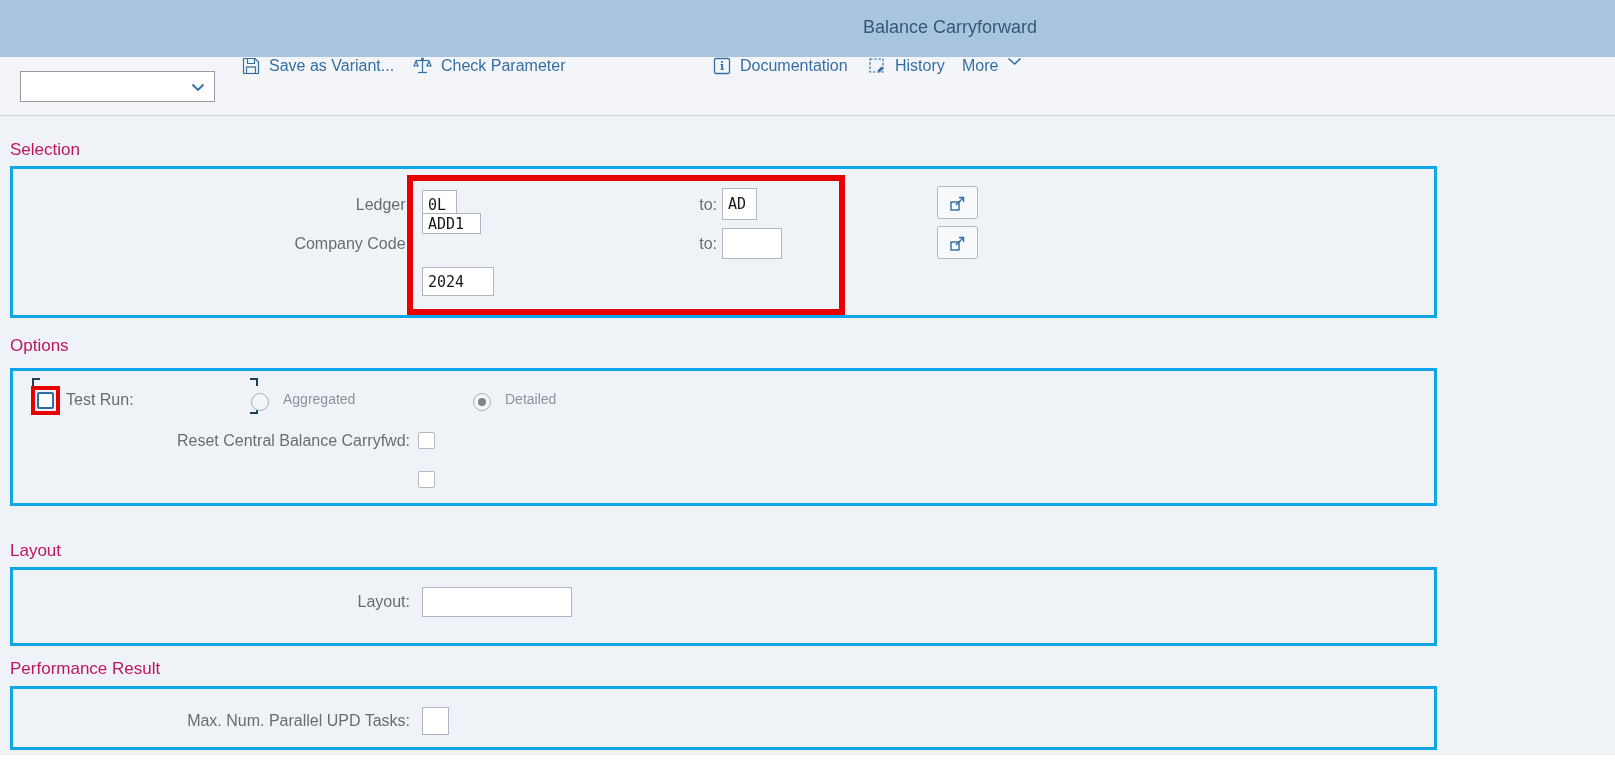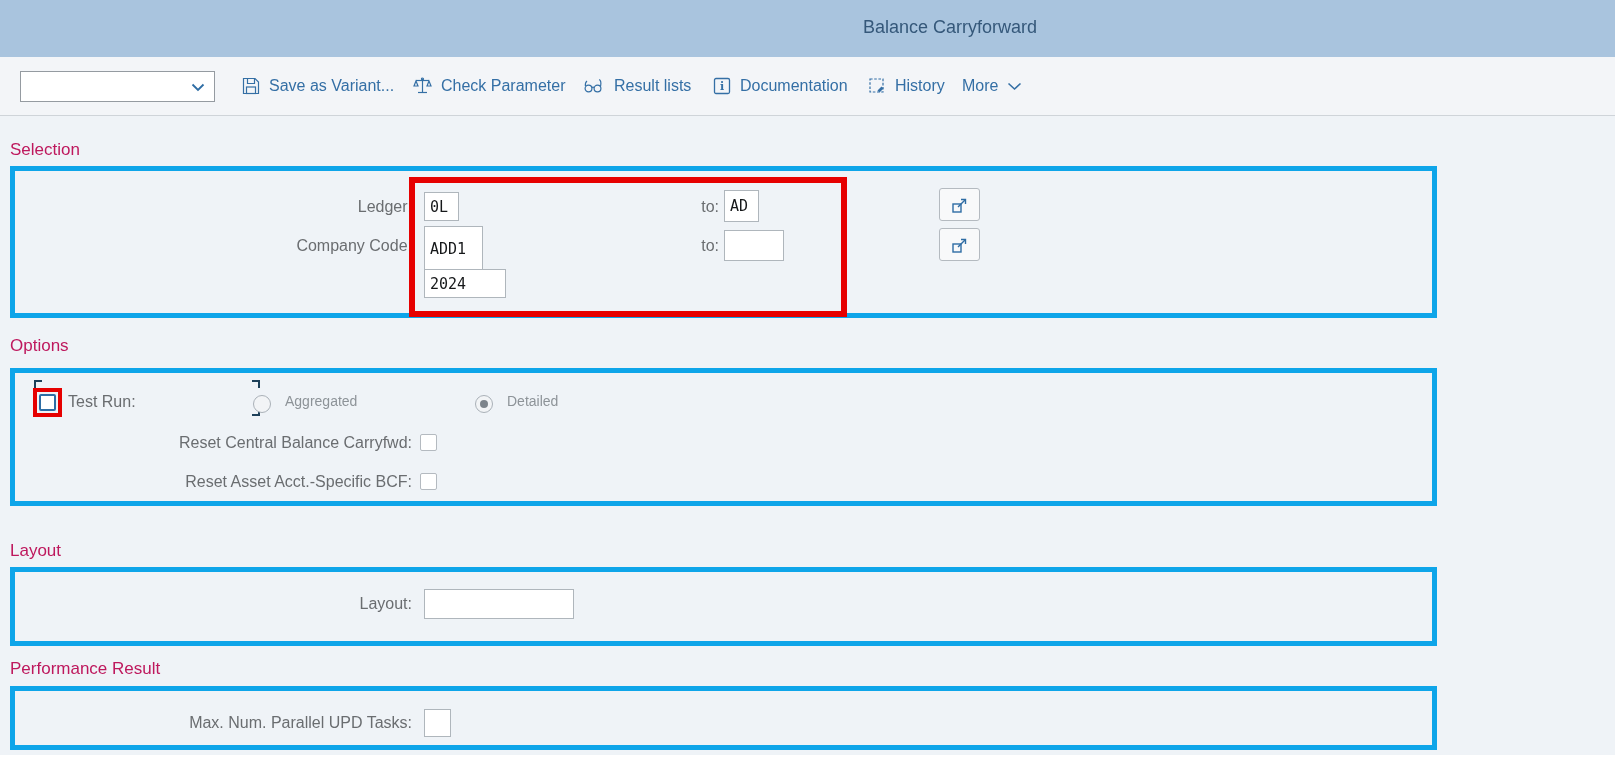--- a/index.html
+++ b/index.html
@@ -3,26 +3,26 @@
 <meta charset="utf-8">
 <style>
   html,body{margin:0;padding:0}
   body{width:1615px;height:768px;position:relative;font-family:"Liberation Sans",sans-serif;background:#ffffff;overflow:hidden}
   
   .app-header{position:absolute;left:0;top:0;width:1615px;height:57px;background:#a9c4de}
   .app-title{position:absolute;left:950px;top:17px;transform:translateX(-50%);font-size:18px;color:#35587a;white-space:nowrap}
   .toolbar{position:absolute;left:0;top:57px;width:1615px;height:58px;background:#f3f5f8;border-bottom:1px solid #cfd4d9}
   .variant-box{position:absolute;left:20px;top:14px;width:195px;height:31px;background:#fff;border:1px solid #959ba1;box-sizing:border-box;cursor:pointer}
   .variant-box svg{position:absolute;right:9px;top:11px}
-  .tb-btn{position:absolute;top:0;height:58px;display:flex;align-items:center;gap:9px;color:#346fa5;font-size:16px;cursor:pointer;white-space:nowrap}
+  .tb-btn{position:absolute;top:0;height:58px;display:flex;align-items:flex-start;gap:9px;color:#346fa5;font-size:16px;cursor:pointer;white-space:nowrap}
   .tb-btn svg{flex:0 0 auto}
   
   .content{position:absolute;left:0;top:116px;width:1615px;height:639px;background:#eff3f7}
   .section-h{position:absolute;font-size:17px;color:#be185d;white-space:nowrap}
-  .panel{position:absolute;left:10px;width:1427px;border:5px solid #0ea5e9;box-sizing:border-box}
+  .panel{position:absolute;left:10px;width:1427px;border:3px solid #0ea5e9;box-sizing:border-box}
   .lbl{position:absolute;color:#6a6d70;font-size:16px;text-align:right;white-space:nowrap}
   .req{color:#cc0000;font-size:14px;vertical-align:4px;margin-right:2px}
   .inp{position:absolute;background:#fff;border:1px solid #afb6bc;box-sizing:border-box;font-family:"DejaVu Sans Mono",monospace;font-size:15px;color:#16181a;padding:0 5px;display:flex;align-items:center;overflow:hidden}
   .msbtn{position:absolute;width:41px;height:33px;background:#f8f9fa;border:1px solid #b4bac0;border-radius:3px;display:flex;align-items:center;justify-content:center;cursor:pointer;box-sizing:border-box}
   .redbox{position:absolute;border:6px solid #e60000;box-sizing:border-box;pointer-events:none}
   .redbox-sm{position:absolute;border:4px solid #e60000;box-sizing:border-box;pointer-events:none}
   .cb{position:absolute;width:17px;height:17px;background:#fff;border:1px solid #b4bac0;border-radius:2px;box-sizing:border-box;cursor:pointer}
   .cb.focused{border:2px solid #2e6da4}
   .radio{position:absolute;width:18px;height:18px;border:1px solid #aab1b8;border-radius:50%;background:#f2f4f6;box-sizing:border-box}
   .radio.sel::after{content:"";position:absolute;left:4px;top:4px;width:8px;height:8px;border-radius:50%;background:#7d848b}
@@ -62,30 +62,20 @@
       <line x1="9.5" y1="2" x2="9.5" y2="15.5"></line>
         <line x1="5" y1="15.5" x2="14" y2="15.5"></line>
         <line x1="3" y1="3.5" x2="16" y2="3.5"></line>
       <path d="M3 4 L1 9 H5 Z"></path>
         <path d="M16 4 L14 9 H18 Z"></path>
         <circle cx="9.5" cy="2" r="1"></circle>
     </svg>
     <span>Check Parameter</span>
   </div>
 
-  <div class="tb-btn" style="left:583px">
-    <svg width="22" height="18" viewBox="0 0 22 18" fill="none" stroke="#346fa5" stroke-width="1.2">
-      <circle cx="5.5" cy="11.5" r="3.4"></circle>
-        <circle cx="14.5" cy="11.5" r="3.4"></circle>
-      <path d="M8.9 10.8 Q10 9.2 11.2 10.8"></path>
-        <path d="M2.4 9 Q2 5.5 4 4"></path>
-        <path d="M17.6 9 Q18.6 4 16.2 2.6"></path>
-    </svg>
-    <span>Result lists</span>
-  </div>
 
   <div class="tb-btn" style="left:713px">
     <svg width="18" height="18" viewBox="0 0 18 18">
       <rect x="1.5" y="1.5" width="15" height="15" rx="1.5" fill="none" stroke="#346fa5" stroke-width="1.3"></rect>
       <text x="9" y="13" text-anchor="middle" font-family="DejaVu Serif,serif" font-weight="bold" font-size="11" fill="#346fa5">i</text>
     </svg>
     <span>Documentation</span>
   </div>
 
   <div class="tb-btn" style="left:868px">
@@ -115,32 +105,32 @@
     <div class="inp" style="left:709px;top:19px;width:35px;height:32px">AD</div>
     <div class="msbtn" style="left:924px;top:17px">
       <svg width="19" height="18" viewBox="0 0 19 18" fill="none" stroke="#2e6da4" stroke-width="1.4">
         <rect x="3" y="8" width="8" height="8"></rect>
           <line x1="8" y1="11" x2="15" y2="4"></line>
           <polyline points="11,3.5 15.5,3.5 15.5,8"></polyline>
       </svg>
     </div>
 
     <div class="lbl" style="left:0;top:60px;width:397px;line-height:29px">Company Code:</div>
-    <div class="inp" style="left:409px;top:55px;width:59px;height:45px">ADD1</div>
+    <div class="inp" style="left:409px;top:44px;width:59px;height:21px">ADD1</div>
     <div class="lbl" style="left:640px;top:60px;width:64px;line-height:29px">to:</div>
     <div class="inp" style="left:709px;top:59px;width:60px;height:31px"></div>
     <div class="msbtn" style="left:924px;top:57px">
       <svg width="19" height="18" viewBox="0 0 19 18" fill="none" stroke="#2e6da4" stroke-width="1.4">
         <rect x="3" y="8" width="8" height="8"></rect>
           <line x1="8" y1="11" x2="15" y2="4"></line>
           <polyline points="11,3.5 15.5,3.5 15.5,8"></polyline>
       </svg>
     </div>
 
-    <div class="inp" style="left:409px;top:98px;width:82px;height:29px">2024</div>
+    <div class="inp" style="left:409px;top:98px;width:72px;height:29px">2024</div>
 
     <div class="redbox" style="left:394px;top:6px;width:438px;height:140px"></div>
   </div>
 
   <div class="section-h" style="left:10px;top:220px">Options</div>
   <div class="panel" style="top:252px;height:138px">
 
     <div class="fc tl" style="left:19px;top:7px"></div>
     <div class="fc bl" style="left:19px;top:35px"></div>
     <div class="fc tr" style="left:237px;top:7px"></div>
@@ -151,21 +141,20 @@
     <div class="lbl" style="left:53px;top:20px;text-align:center;line-height:18px">Test Run:</div>
 
     <div class="radio" style="left:238px;top:22px"></div>
     <div class="rlbl" style="left:270px;top:20px">Aggregated</div>
     <div class="radio sel" style="left:460px;top:22px"></div>
     <div class="rlbl" style="left:492px;top:20px">Detailed</div>
 
     <div class="lbl" style="left:0;top:61px;width:397px;line-height:18px">Reset Central Balance Carryfwd:</div>
     <div class="cb" style="left:405px;top:61px"></div>
 
-    <div class="lbl" style="left:0;top:100px;width:397px;line-height:18px">Reset Asset Acct.-Specific BCF:</div>
     <div class="cb" style="left:405px;top:100px"></div>
   </div>
 
   <div class="section-h" style="left:10px;top:425px">Layout</div>
   <div class="panel" style="top:451px;height:79px">
     <div class="lbl" style="left:0;top:23px;width:397px;line-height:18px">Layout:</div>
     <div class="inp" style="left:409px;top:17px;width:150px;height:30px"></div>
   </div>
 
   <div class="section-h" style="left:10px;top:543px">Performance Result</div>

